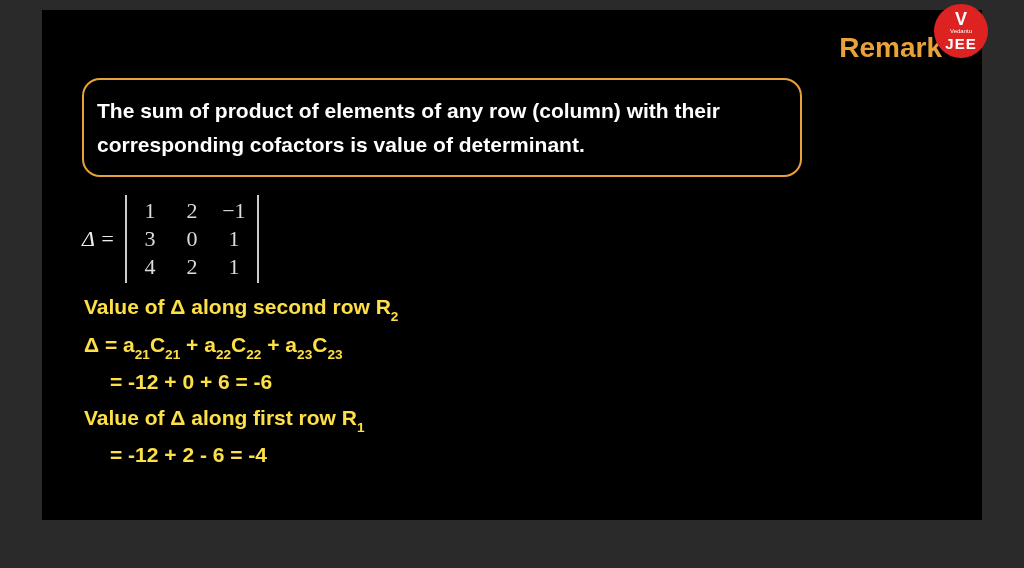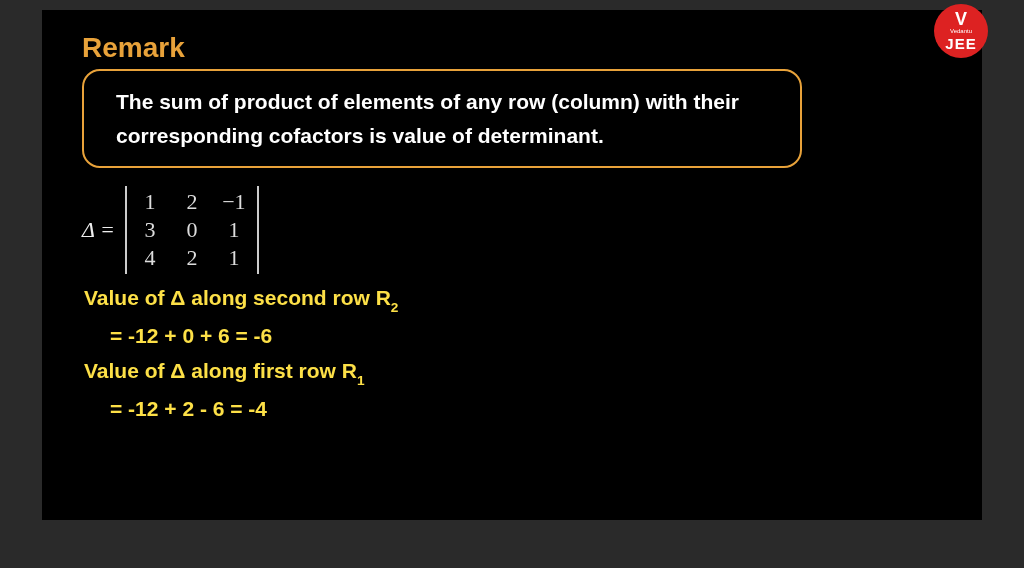--- a/index.html
+++ b/index.html
@@ -17,26 +17,27 @@
     background: #000;
     width: 940px;
     height: 510px;
     position: relative;
     padding: 22px 40px;
   }
   .title {
     color: #e8a23a;
     font-size: 28px;
     font-weight: bold;
-    margin-bottom: 5px;
+    margin-bottom: 14px;
+    text-align: right;
   }
   .remark-box {
     border: 2px solid #e8a23a;
     border-radius: 18px;
-    padding: 14px 32px;
+    padding: 14px 13px;
     margin-bottom: 18px;
     width: 720px;
   }
   .remark-box p {
     color: #fff;
     font-size: 21px;
     font-weight: bold;
     line-height: 1.6;
   }
   .det-row {
@@ -132,20 +133,23 @@
         <span>1</span>
       </div>
       <div class="vbar"></div>
     </div>
   </div>
 
   <div class="body-text">
     <span class="line">
       <span>Value of Δ along second row R</span><sub>2</sub>
     </span>
+    <span class="line">
+      <span>Δ = a</span><sub>21</sub><span>C</span><sub>21</sub><span> + a</span><sub>22</sub><span>C</span><sub>22</sub><span> + a</span><sub>23</sub><span>C</span><sub>23</sub>
+    </span>
     <span class="line indent">= -12 + 0 + 6 = -6</span>
     <span class="line">
       <span>Value of Δ along first row R</span><sub>1</sub>
     </span>
     <span class="line indent">= -12 + 2 - 6 = -4</span>
   </div>
 
 </div>
 
 </body></html>

